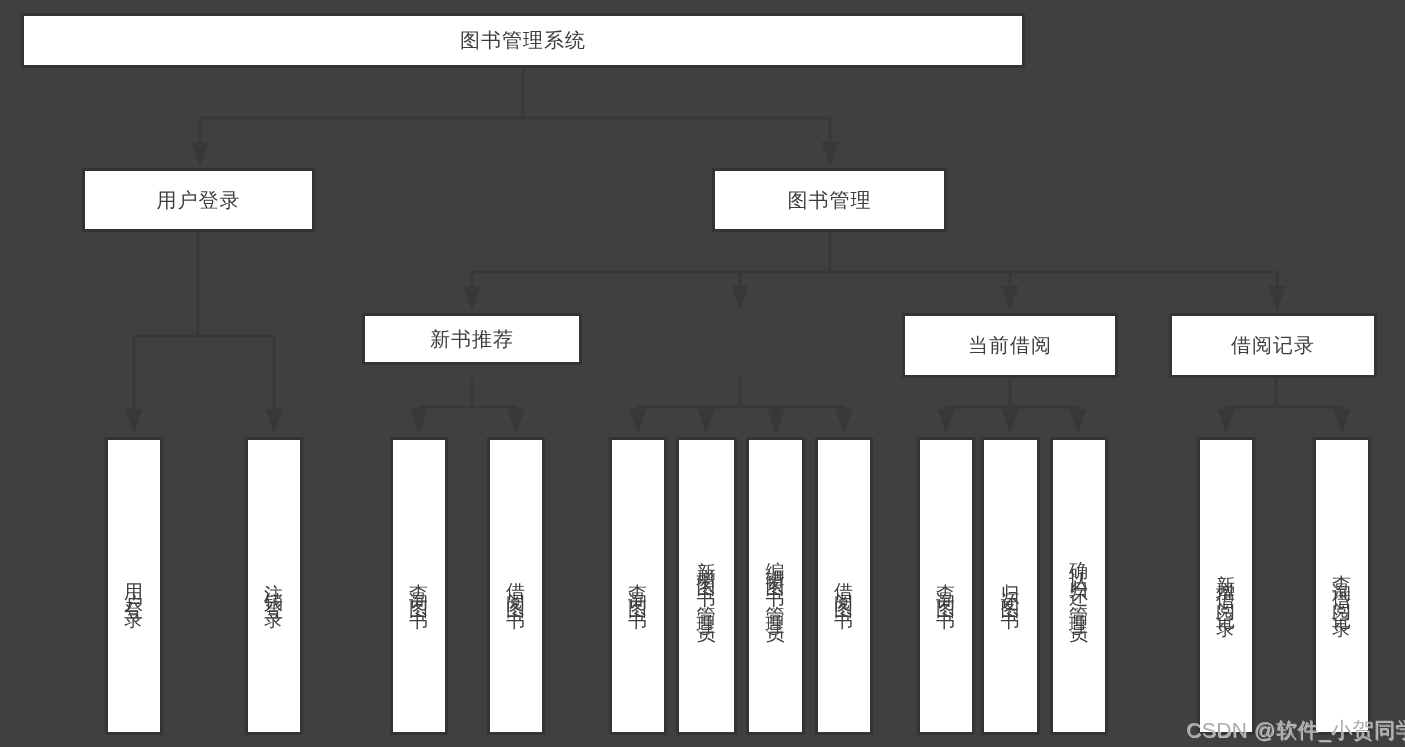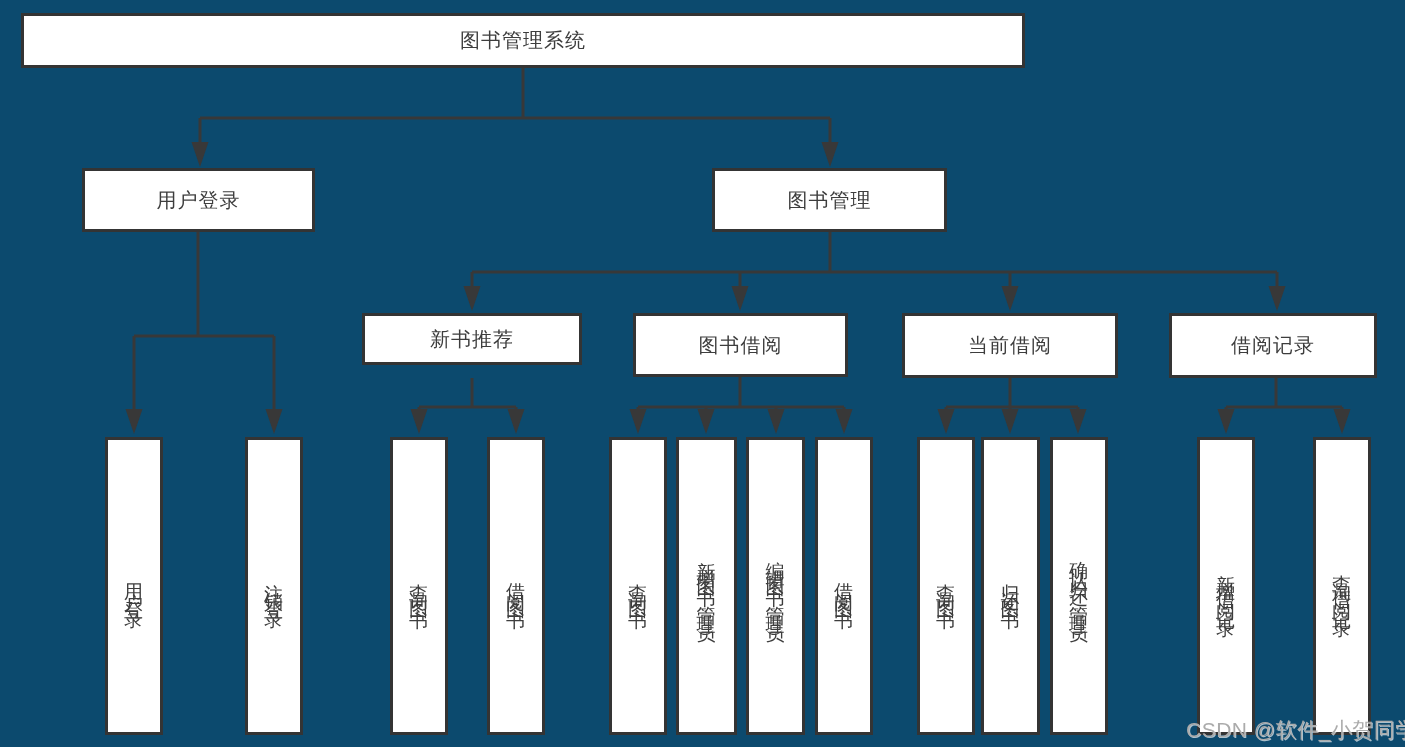--- a/index.html
+++ b/index.html
@@ -1,20 +1,20 @@
 <!DOCTYPE html>
 <html><head>
 <meta charset="utf-8">
 <style>
   html, body { margin: 0; padding: 0; background: #ffffff; }
   .canvas {
     position: relative;
     width: 1405px;
     height: 747px;
-    background: #0c4a6e;
+    background: #404040;
     font-family: "Liberation Sans", sans-serif;
     overflow: hidden;
   }
   svg.connectors {
     position: absolute;
     left: 0; top: 0;
     width: 1405px; height: 747px;
   }
   .hnode {
     position: absolute;
@@ -128,21 +128,20 @@
       <polygon points="1333.5,409 1350.5,409 1342,434"></polygon>
     </g>
   </svg>
 
   <div class="hnode" id="n-root">图书管理系统</div>
 
   <div class="hnode" id="n-login">用户登录</div>
   <div class="hnode" id="n-bookmgr">图书管理</div>
 
   <div class="hnode" id="n-newbook">新书推荐</div>
-  <div class="hnode" id="n-borrow">图书借阅</div>
   <div class="hnode" id="n-current">当前借阅</div>
   <div class="hnode" id="n-records">借阅记录</div>
 
   <div class="vnode" id="v1">
     <span class="vtext">用户登录</span>
   </div>
   <div class="vnode" id="v2">
     <span class="vtext">注销登录</span>
   </div>
   <div class="vnode" id="v3">

